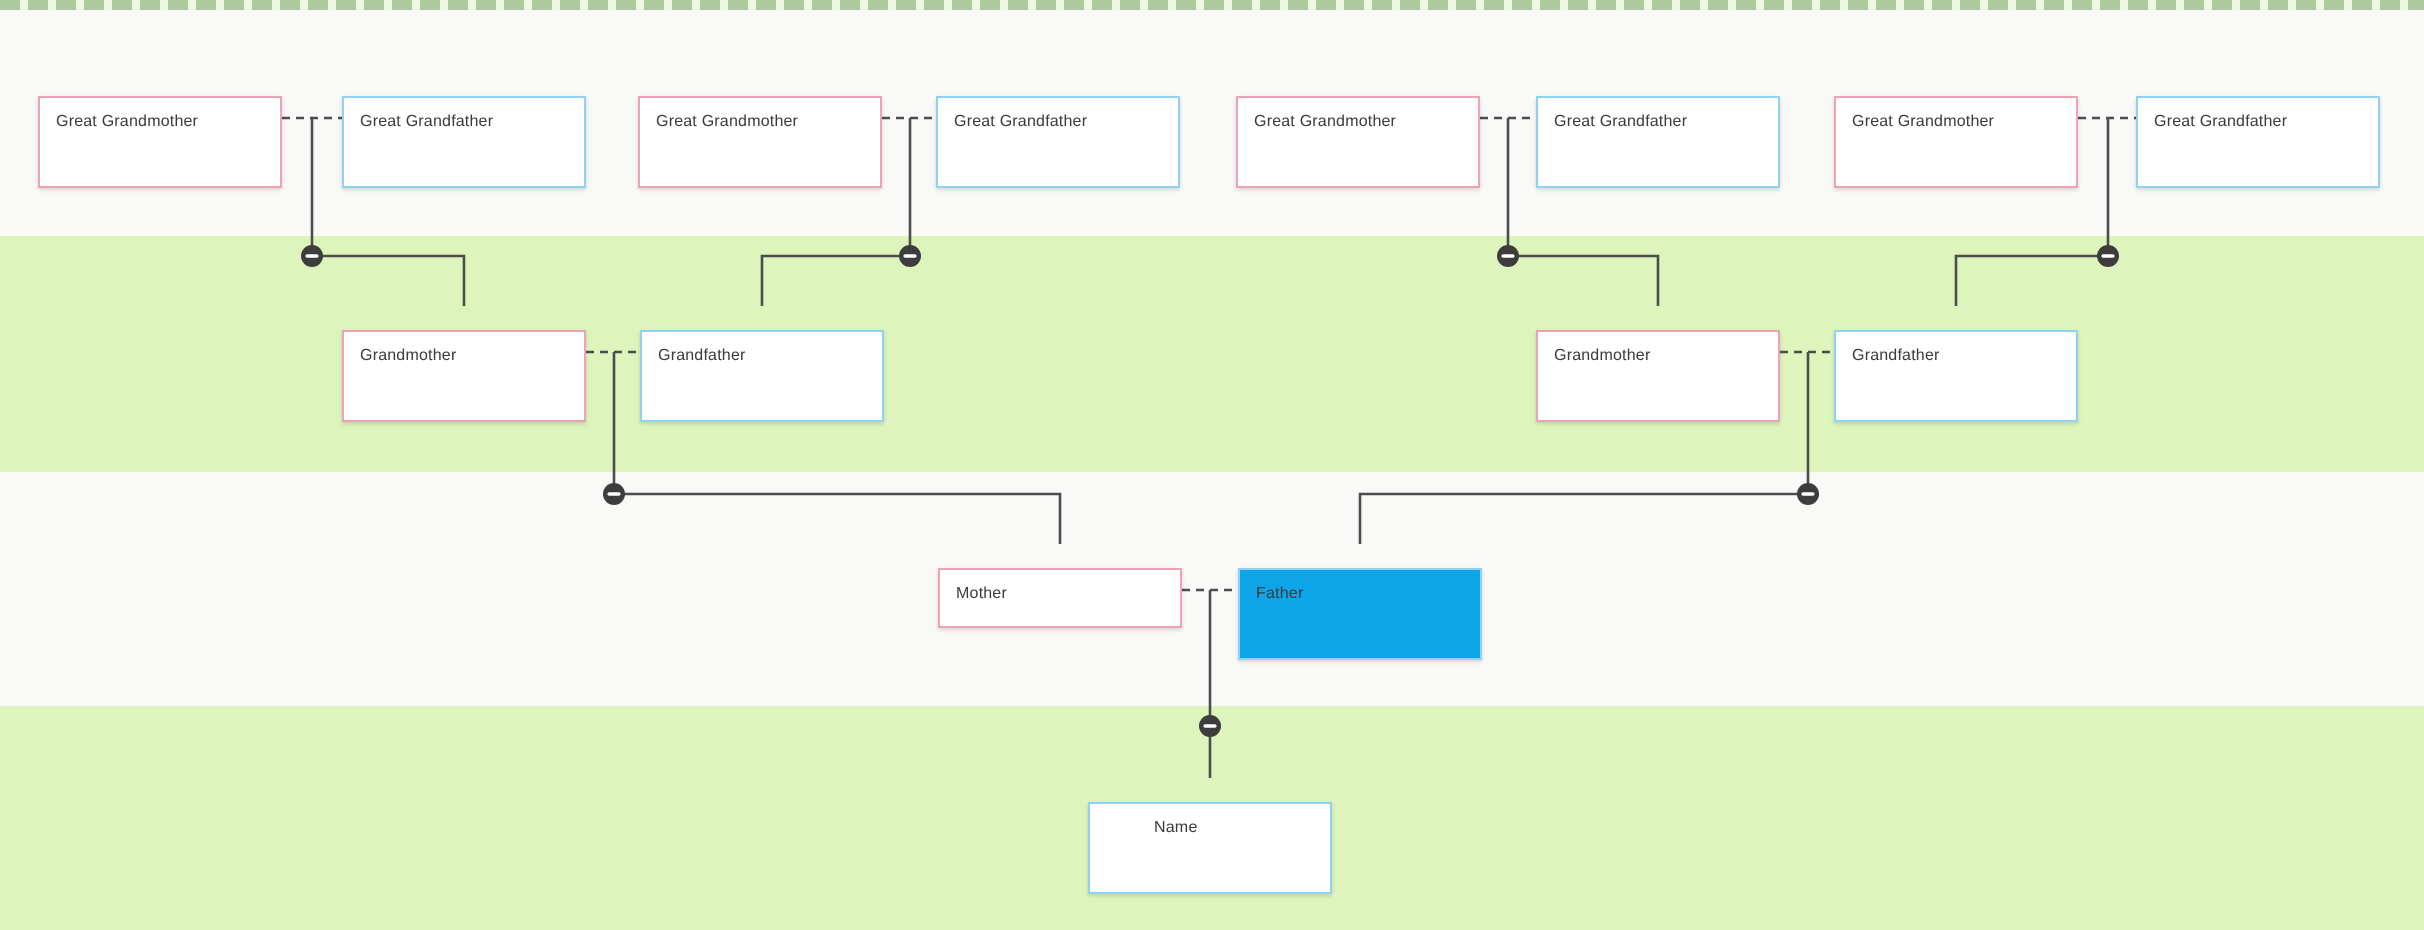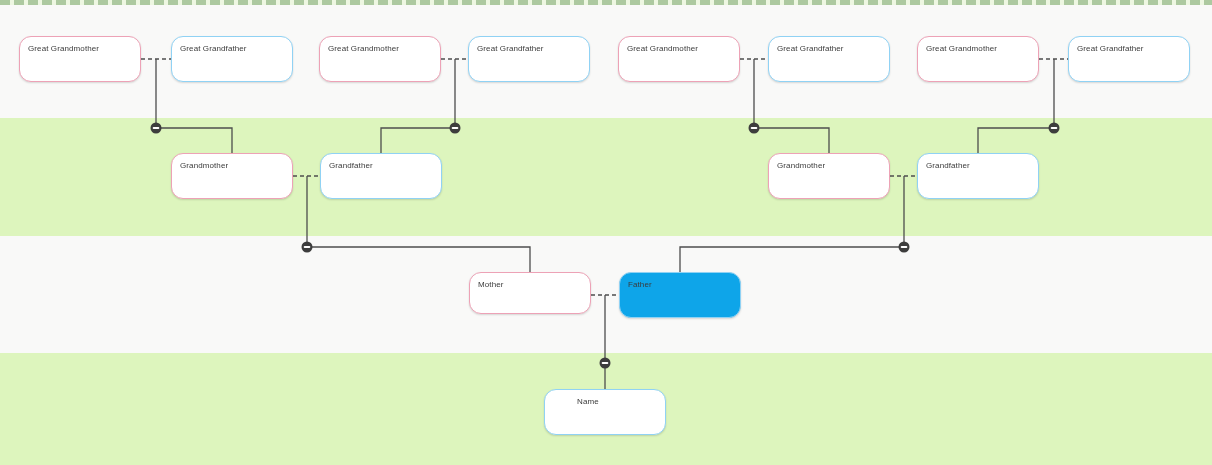--- a/index.html
+++ b/index.html
@@ -22,23 +22,24 @@
   .connector-layer {
     position: absolute; left: 0; top: 0;
     pointer-events: none;
   }
   .connector-layer g.collapse-btn { pointer-events: auto; cursor: pointer; }
   .node {
     position: absolute;
     box-sizing: border-box;
     background: #ffffff;
     border: 1.5px solid #ccc;
-    border-radius: 12px;
+    border-radius: 0;
     box-shadow: 0 1px 2px rgba(0,0,0,0.14);
     cursor: pointer;
+    margin-top: 12px;
   }
   .node-label {
     display: block;
     padding: 7px 8px 0 8px;
     font-size: 8px;
     line-height: 10px;
     letter-spacing: 0.1px;
     user-select: none;
   }
 </style>
@@ -127,21 +128,21 @@
       </div>
       <div class="node male" style="left: 320px; top: 153px; width: 122px; height: 46px; border-color: rgb(144, 210, 244); background: rgb(255, 255, 255);">
         <span class="node-label" style="color: rgb(59, 59, 59);">Grandfather</span>
       </div>
       <div class="node female" style="left: 768px; top: 153px; width: 122px; height: 46px; border-color: rgb(237, 162, 182); background: rgb(255, 255, 255);">
         <span class="node-label" style="color: rgb(59, 59, 59);">Grandmother</span>
       </div>
       <div class="node male" style="left: 917px; top: 153px; width: 122px; height: 46px; border-color: rgb(144, 210, 244); background: rgb(255, 255, 255);">
         <span class="node-label" style="color: rgb(59, 59, 59);">Grandfather</span>
       </div>
-      <div class="node female" style="left: 469px; top: 272px; width: 122px; height: 42px; border-color: rgb(237, 162, 182); background: rgb(255, 255, 255);">
+      <div class="node female" style="left: 469px; top: 272px; width: 122px; height: 30px; border-color: rgb(237, 162, 182); background: rgb(255, 255, 255);">
         <span class="node-label" style="color: rgb(59, 59, 59);">Mother</span>
       </div>
       <div class="node male" style="left: 619px; top: 272px; width: 122px; height: 46px; border-color: rgb(144, 210, 244); background: #0ea5e9;">
         <span class="node-label" style="color: rgb(59, 59, 59);">Father</span>
       </div>
       <div class="node male" style="left: 544px; top: 389px; width: 122px; height: 46px; border-color: rgb(144, 210, 244); background: rgb(255, 255, 255);">
         <span class="node-label" style="color: rgb(59, 59, 59); padding-left: 32px;">Name</span>
       </div>
     </div>
 </div>

